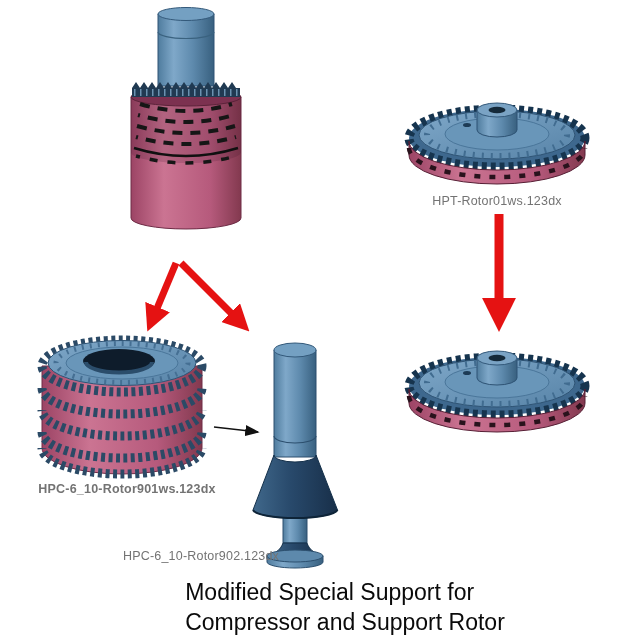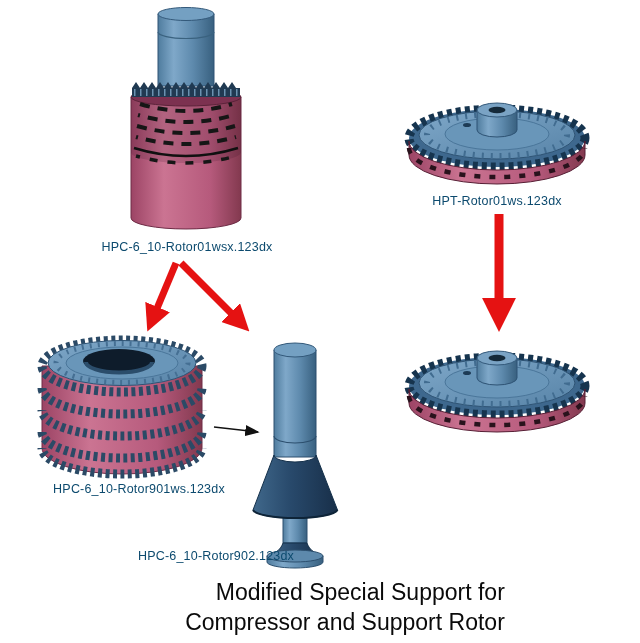--- a/index.html
+++ b/index.html
@@ -1,22 +1,22 @@
 <!DOCTYPE html>
 <html><head>
 <meta charset="utf-8">
 <style>
   *{box-sizing:border-box}
   body{margin:0;background:#ffffff;font-family:"Liberation Sans",sans-serif}
   .canvas{position:relative;width:640px;height:643px;background:#ffffff;overflow:hidden}
   .scene{position:absolute;left:0;top:0}
   .part-label{position:absolute;transform:translateX(-50%);white-space:nowrap;
-              font-size:12.5px;letter-spacing:.2px;color:#0c4a6e}
+              font-size:12.5px;letter-spacing:.2px;color:#737373}
   .caption{position:absolute;left:345px;top:577px;transform:translateX(-50%);
-           text-align:right;font-size:23px;line-height:30px;font-weight:500;
+           text-align:left;font-size:23px;line-height:30px;font-weight:500;
            color:#0a0a0a;white-space:nowrap}
 </style>
 </head>
 <body>
 
 <div class="canvas">
 
   <svg class="scene" width="640" height="643" viewBox="0 0 640 643">
     <defs>
       <linearGradient id="gShaft" x1="0" y1="0" x2="1" y2="0">
@@ -108,23 +108,22 @@
     </g>
 
     <g>
       <line x1="176" y1="263" x2="153" y2="318" stroke="#e51212" stroke-width="7" marker-end="url(#mRed)"></line>
       <line x1="181" y1="263" x2="239" y2="321" stroke="#e51212" stroke-width="7" marker-end="url(#mRed)"></line>
       <line x1="499" y1="214" x2="499" y2="313" stroke="#e51212" stroke-width="9" marker-end="url(#mRed)"></line>
       <line x1="214" y1="427" x2="258" y2="432" stroke="#111111" stroke-width="1.6" marker-end="url(#mBlack)"></line>
     </g>
   </svg>
 
-  <div class="part-label" style="left:187px;top:240px;">HPC-6_10-Rotor01wsx.123dx</div>
   <div class="part-label" style="left:497px;top:194px;">HPT-Rotor01ws.123dx</div>
-  <div class="part-label" style="left:139px;top:482px;">HPC-6_10-Rotor901ws.123dx</div>
-  <div class="part-label" style="left:216px;top:549px;">HPC-6_10-Rotor902.123dx</div>
+  <div class="part-label" style="left:127px;top:482px;font-weight:bold;">HPC-6_10-Rotor901ws.123dx</div>
+  <div class="part-label" style="left:201px;top:549px;">HPC-6_10-Rotor902.123dx</div>
 
   <div class="caption">
     <div>Modified Special Support for</div>
     <div>Compressor and Support Rotor</div>
   </div>
 
 </div>
 
 </body></html>

